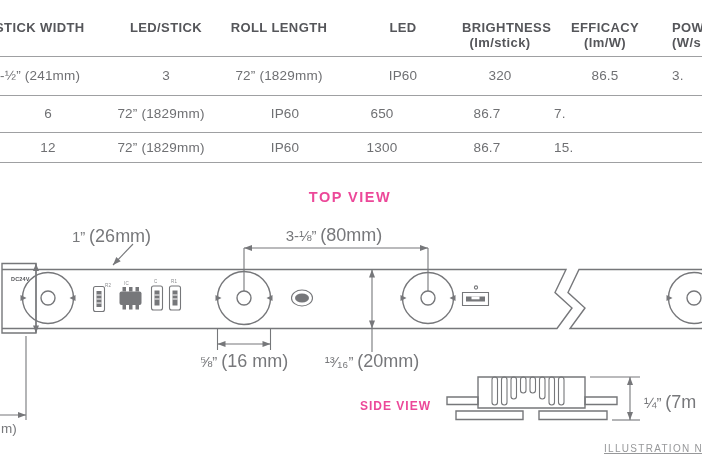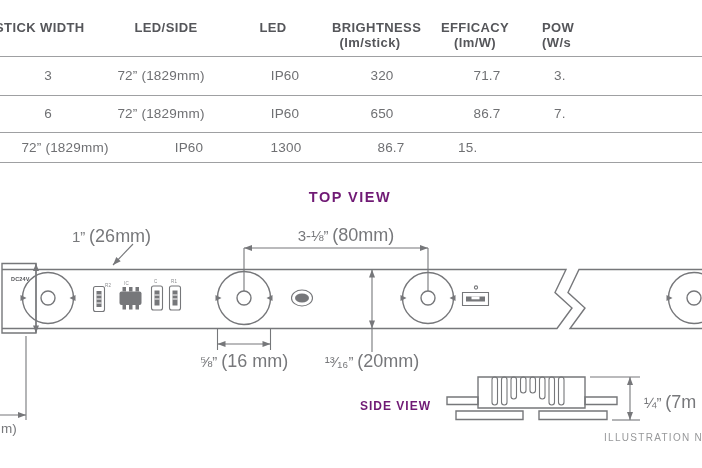--- a/index.html
+++ b/index.html
@@ -18,38 +18,39 @@
   .c3{width:130px;}
   .c4{width:118px;}
   .c5{width:76px;}
   .c6{width:134px;}
   .c7{width:34px;flex-shrink:0;text-align:left;}
   .hc1{text-indent:-5px;}
   
   .dwg-label{position:absolute;color:#77787b;white-space:nowrap;font-size:13.5px;}
   .dim-main{font-size:15px;}
   .dim-paren{font-size:18px;}
-  .viewtitle{position:absolute;font-weight:bold;color:#701a75;white-space:nowrap;}
+  .viewtitle{position:absolute;font-weight:bold;color:#ec4899;white-space:nowrap;}
   .centerx{transform:translateX(-50%);}
   .complabel{position:absolute;font-size:4.5px;color:#8a8b8e;letter-spacing:.2px;white-space:nowrap;}
   .dc24v{position:absolute;font-size:5.5px;font-weight:bold;color:#55565a;letter-spacing:.2px;}
   .footnote{position:absolute;font-size:10px;letter-spacing:1.3px;color:#97989a;white-space:nowrap;}
   svg{position:absolute;left:0;top:185px;}
   svg *{vector-effect:non-scaling-stroke;}
   .ln{stroke:#76777a;stroke-width:1.4;fill:none;}
   .thin{stroke:#76777a;stroke-width:1.1;fill:none;}
   .fill{fill:#76777a;stroke:none;}
 </style>
 </head>
 <body>
 
 <div>
   <div class="thead">
     <div class="hcell c1 hc1">STICK WIDTH</div>
-    <div class="hcell c2">LED/SIDE</div>
+    <div class="hcell c2">LED/STICK</div>
+    <div class="hcell c3">ROLL LENGTH</div>
     <div class="hcell c4">LED</div>
     <div class="hcell c5">
       <div>BRIGHTNESS</div>
       <div>(lm/stick)</div>
     </div>
     <div class="hcell c6">
       <div>EFFICACY</div>
       <div>(lm/W)</div>
     </div>
     <div class="hcell c7">
@@ -57,36 +58,38 @@
       <div>(W/s</div>
     </div>
   </div>
 
   <div class="rule" style="top:56px"></div>
   <div class="rule" style="top:95px"></div>
   <div class="rule" style="top:132px"></div>
   <div class="rule" style="top:162px"></div>
 
   <div class="trow" style="top:56px;height:39px">
+    <div class="tcell c1">-½” (241mm)</div>
     <div class="tcell c2">3</div>
     <div class="tcell c3">72” (1829mm)</div>
     <div class="tcell c4">IP60</div>
     <div class="tcell c5">320</div>
-    <div class="tcell c6">71.7</div>
+    <div class="tcell c6">86.5</div>
     <div class="tcell c7">3.</div>
   </div>
   <div class="trow" style="top:95px;height:37px">
     <div class="tcell c2">6</div>
     <div class="tcell c3">72” (1829mm)</div>
     <div class="tcell c4">IP60</div>
     <div class="tcell c5">650</div>
     <div class="tcell c6">86.7</div>
     <div class="tcell c7">7.</div>
   </div>
   <div class="trow" style="top:132px;height:30px">
+    <div class="tcell c2">12</div>
     <div class="tcell c3">72” (1829mm)</div>
     <div class="tcell c4">IP60</div>
     <div class="tcell c5">1300</div>
     <div class="tcell c6">86.7</div>
     <div class="tcell c7">15.</div>
   </div>
 </div>
 
 <svg width="702" height="283" viewBox="0 185 702 283">
   <g>
@@ -219,21 +222,21 @@
   </g>
 </svg>
 
 <div class="viewtitle centerx" style="left:350px;top:189px;font-size:14.5px;letter-spacing:1.5px;">TOP VIEW</div>
 
 <div class="dwg-label" style="left:72px;top:226px;">
   <span class="dim-main">1”</span>
   <span class="dim-paren">(26mm)</span>
 </div>
 
-<div class="dwg-label centerx" style="left:346px;top:225px;text-align:right;">
+<div class="dwg-label centerx" style="left:334px;top:225px;text-align:right;">
   <span class="dim-main">3-⅛”</span>
   <span class="dim-paren">(80mm)</span>
 </div>
 
 <div class="dwg-label centerx" style="left:244px;top:351px;">
   <span class="dim-main">⅝”</span>
   <span class="dim-paren">(16 mm)</span>
 </div>
 
 <div class="dwg-label centerx" style="left:372px;top:351px;">
@@ -250,13 +253,13 @@
 <div class="complabel" style="left:154px;top:279px;">C</div>
 <div class="complabel" style="left:171px;top:279px;">R1</div>
 
 <div class="viewtitle" style="left:360px;top:399px;width:70px;text-align:center;font-size:12px;letter-spacing:1px;">SIDE VIEW</div>
 
 <div class="dwg-label" style="left:644px;top:392px;">
   <span class="dim-main">¼”</span>
   <span class="dim-paren">(7m</span>
 </div>
 
-<div class="footnote" style="left:604px;top:432px;">ILLUSTRATION N</div>
+<div class="footnote" style="left:604px;top:443px;text-decoration:underline;">ILLUSTRATION N</div>
 
 </body></html>

